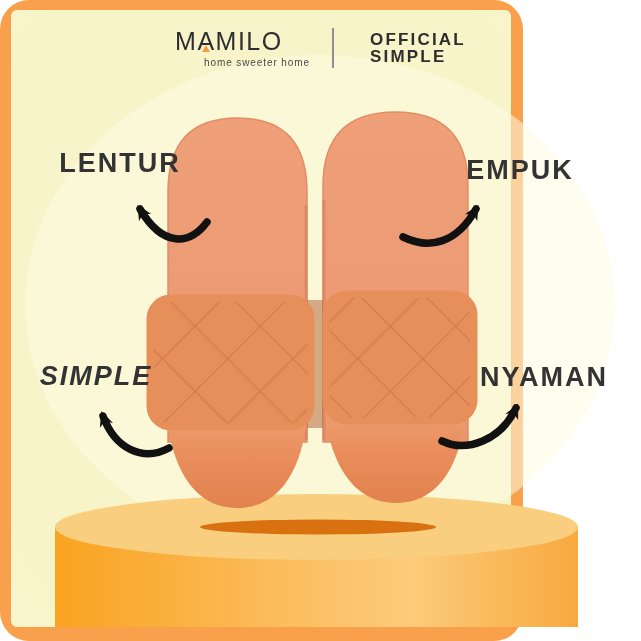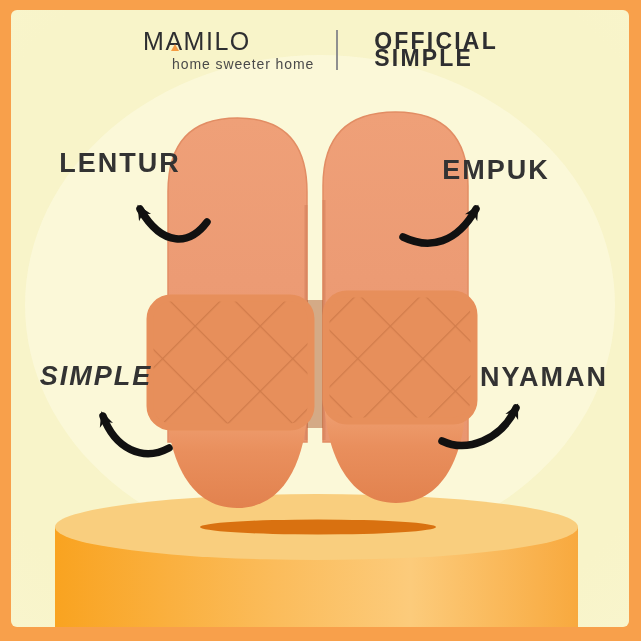--- a/index.html
+++ b/index.html
@@ -2,22 +2,23 @@
 <html style="--frame: #F8A04B; --background: #F8F4C9; --background-glow: #FDFBE3; --label-text: #333333; --logo-text: #2E2E30; --logo-triangle: #F59B43; --tagline-text: #4A4A4A; --divider: #8F8F8F; --arrow: #111111; --sandal-footbed: #EC9C74; --sandal-strap: #E78F5B; --strap-groove: #C97545; --sandal-sole: #E98F5D; --podium-top: #F9CE7E; --podium-side: #F9A320; --podium-shadow: #D97110;"><head>
 <meta charset="utf-8">
 <style>
   html,body{margin:0;padding:0;}
   body{
     width:641px;height:641px;overflow:hidden;
     font-family:"Liberation Sans","DejaVu Sans",sans-serif;
     -webkit-font-smoothing:antialiased;
   }
   .frame{
-    position:relative;width:641px;height:641px;
+    position:relative;width:523px;height:641px;
     background:var(--frame,#F8A04B);
+    border-radius:29px;
   }
   .panel{
     position:absolute;left:11px;top:10px;right:12px;bottom:14px;
     border-radius:6px;
     background:radial-gradient(120% 115% at 50% 46%,#F8F4C9 52%,#FBF8D9 100%);
   }
   .scene{
     position:absolute;left:0;top:0;width:641px;height:641px;
   }
   
@@ -31,40 +32,40 @@
     color:var(--logo-text,#2E2E30);line-height:1.05;
   }
   .logo-a{position:relative;display:inline-block;}
   .logo-a .tri{
     position:absolute;left:50%;bottom:3px;transform:translateX(-50%);
     width:0;height:0;
     border-left:4.5px solid transparent;border-right:4.5px solid transparent;
     border-bottom:7px solid var(--logo-triangle,#F59B43);
   }
   .logo-tagline{
-    font-size:14px;letter-spacing:0.9px;margin-top:2px;
+    font-size:10px;letter-spacing:0.9px;margin-top:2px;
     color:var(--tagline-text,#4A4A4A);
     padding-left:29px;
   }
   .logo-divider{
     width:2px;height:40px;margin:0 8px 0 22px;
     background:var(--divider,#8F8F8F);
   }
   .store-block{
-    font-size:23px;font-weight:700;letter-spacing:2.2px;
+    font-size:17px;font-weight:700;letter-spacing:2.2px;
     line-height:17.5px;color:var(--logo-text,#2F2F33);margin-left:28px;
   }
   
   .feature-label{
     position:absolute;transform:translate(-50%,-50%);
     font-size:27px;font-weight:700;letter-spacing:2px;
     color:var(--label-text,#333333);white-space:nowrap;
   }
   .lbl-nyaman{left:120px;top:163px;}
-  .lbl-empuk {left:496px;top:170px;}
+  .lbl-empuk {left:520px;top:170px;}
   .lbl-simple{left:96px; top:376px;font-style:italic;}
   .lbl-lentur{left:544px;top:377px;}
 </style>
 </head>
 <body>
 
 <div class="frame">
   <div class="panel"></div>
 
   <svg class="scene" viewBox="0 0 641 641">

